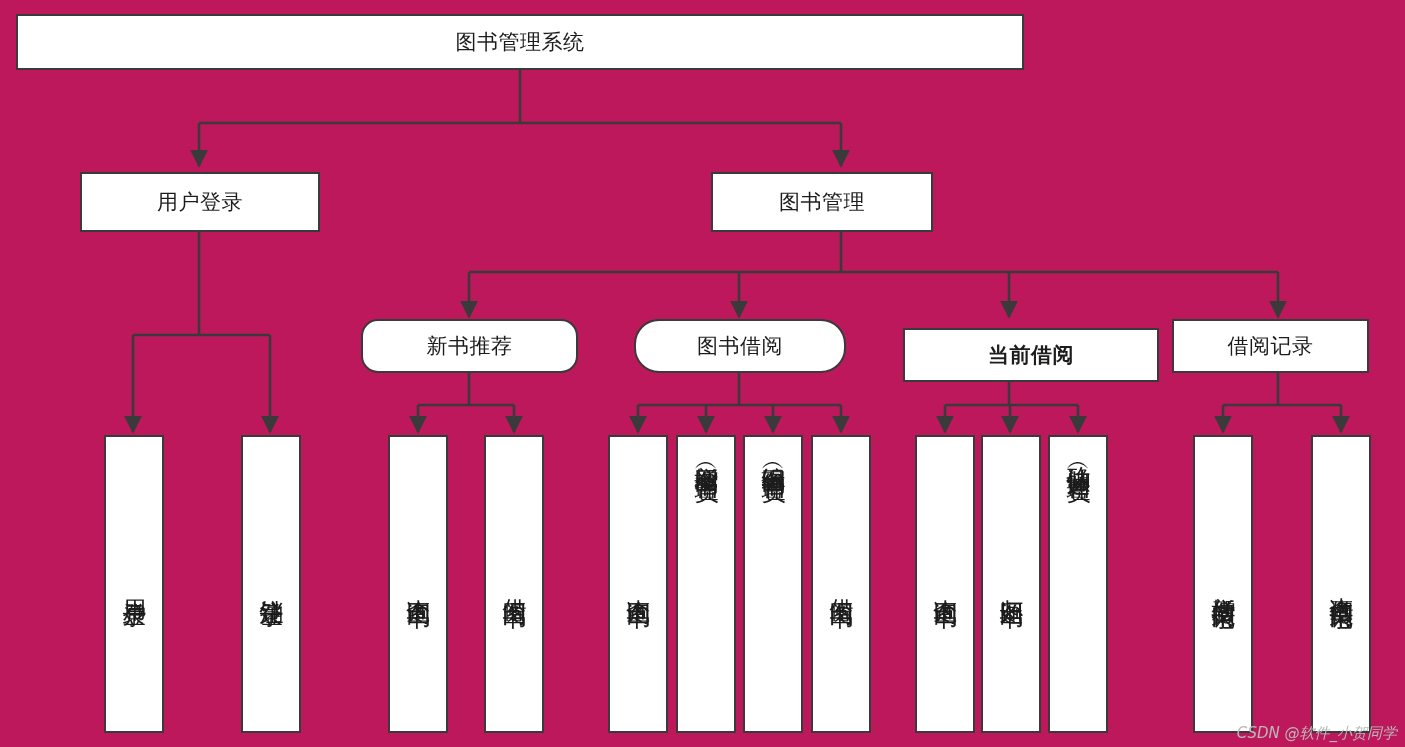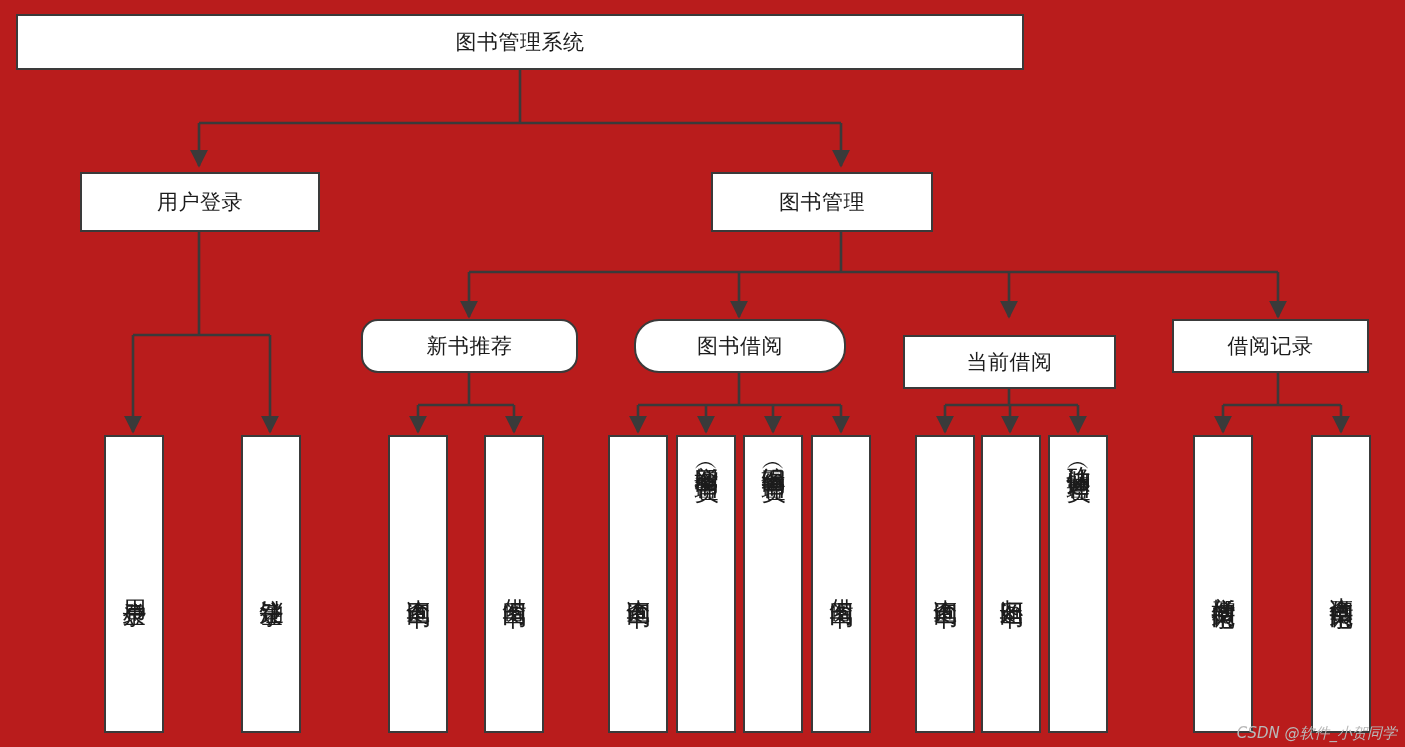--- a/index.html
+++ b/index.html
@@ -8,21 +8,21 @@
     padding: 0;
     background: #ffffff;
   }
   body {
     font-family: "DejaVu Sans", "Liberation Sans", sans-serif;
   }
   #diagram {
     position: relative;
     width: 1405px;
     height: 747px;
-    background: #b91c1c;
+    background: #be185d;
     overflow: hidden;
   }
   #edges {
     position: absolute;
     left: 0;
     top: 0;
     width: 1405px;
     height: 747px;
     pointer-events: none;
   }
@@ -152,21 +152,21 @@
   </div>
 
   <div class="node horizontal" style="left:361px; top:319px; width:217px; height:54px;border-radius:17px;">
     <span class="label">新书推荐</span>
   </div>
 
   <div class="node horizontal" style="left:634px; top:319px; width:212px; height:54px;border-radius:25px;">
     <span class="label">图书借阅</span>
   </div>
 
-  <div class="node horizontal" style="left:903px; top:335px; width:213px; height:54px;">
+  <div class="node horizontal" style="left:903px; top:328px; width:256px; height:54px;font-weight:bold;">
     <span class="label">当前借阅</span>
   </div>
 
   <div class="node horizontal" style="left:1172px; top:319px; width:197px; height:54px;">
     <span class="label">借阅记录</span>
   </div>
 
   <div class="node vertical valign-mid" style="left:104px; top:435px; width:60px; height:298px;">
     <span class="label">用户登录</span>
   </div>

